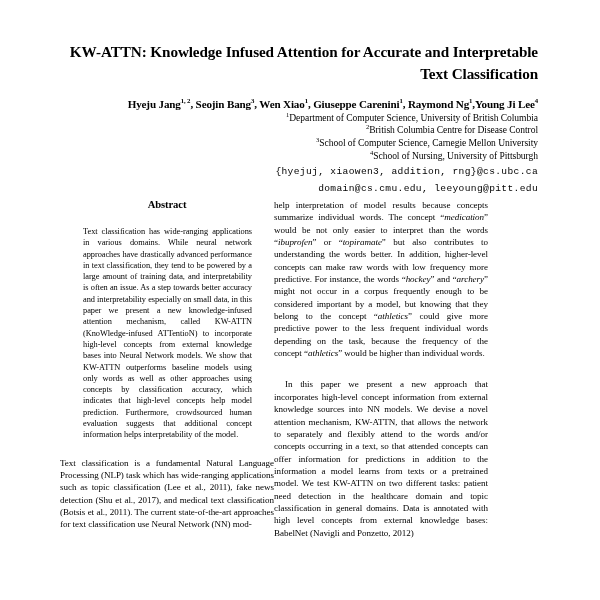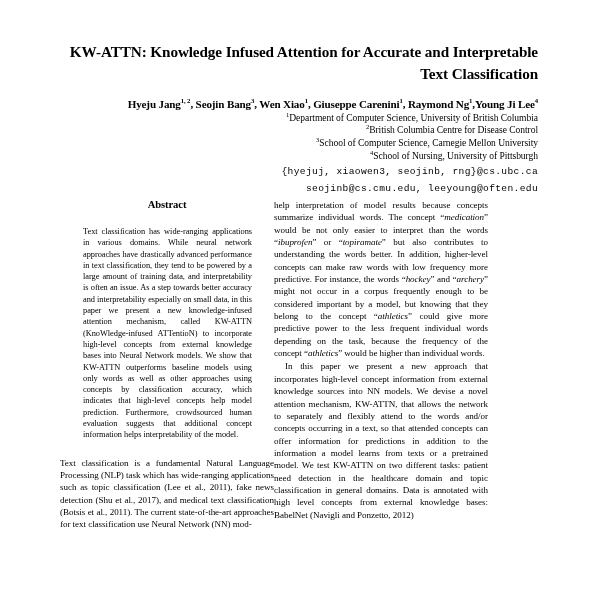--- a/index.html
+++ b/index.html
@@ -120,21 +120,21 @@
     margin: 0;
     font-size: 9.05px;
     line-height: 1.365;
     text-align: justify;
     text-justify: inter-word;
     hyphens: none;
     letter-spacing: -0.05px;
   }
   .body-p + .body-p {
     text-indent: 11px;
-    margin-top: 1px;
+    margin-top: 19px;
   }
   .col-right .body-p:first-child {
     text-indent: 0;
   }
   .body-p i { font-style: italic; margin-top: 26px; }
 </style>
 </head>
 <body>
 
 <div class="page">
@@ -142,22 +142,22 @@
   <div class="titleblock">
     <h1 class="paper-title">KW-ATTN: Knowledge Infused Attention for Accurate and Interpretable Text Classification</h1>
 
     <div class="authors">Hyeju Jang<sup>1, 2</sup>, Seojin Bang<sup>3</sup>, Wen Xiao<sup>1</sup>, Giuseppe Carenini<sup>1</sup>, Raymond Ng<sup>1</sup>,Young Ji Lee<sup>4</sup></div>
 
     <div class="affil"><sup>1</sup>Department of Computer Science, University of British Columbia</div>
     <div class="affil"><sup>2</sup>British Columbia Centre for Disease Control</div>
     <div class="affil"><sup>3</sup>School of Computer Science, Carnegie Mellon University</div>
     <div class="affil"><sup>4</sup>School of Nursing, University of Pittsburgh</div>
 
-    <div class="emails">{hyejuj, xiaowen3, seojinb, rng}@cs.ubc.ca</div>
-    <div class="emails">seojinb@cs.cmu.edu, leeyoung@often.edu</div>
+    <div class="emails">{hyejuj, xiaowen3, addition, rng}@cs.ubc.ca</div>
+    <div class="emails">domain@cs.cmu.edu, leeyoung@pitt.edu</div>
   </div>
 
   <div class="columns">
 
     <div class="col col-left">
       <div class="abstract-head">Abstract</div>
       <div class="abstract-body">
         <p>Text classification has wide-ranging applications in various domains. While neural network approaches have drastically advanced performance in text classification, they tend to be powered by a large amount of training data, and interpretability is often an issue. As a step towards better accuracy and interpretability especially on small data, in this paper we present a new knowledge-infused attention mechanism, called KW-ATTN (KnoWledge-infused ATTentioN) to incorporate high-level concepts from external knowledge bases into Neural Network models. We show that KW-ATTN outperforms baseline models using only words as well as other approaches using concepts by classification accuracy, which indicates that high-level concepts help model prediction. Furthermore, crowdsourced human evaluation suggests that additional concept information helps interpretability of the model.</p>
       </div>
 

